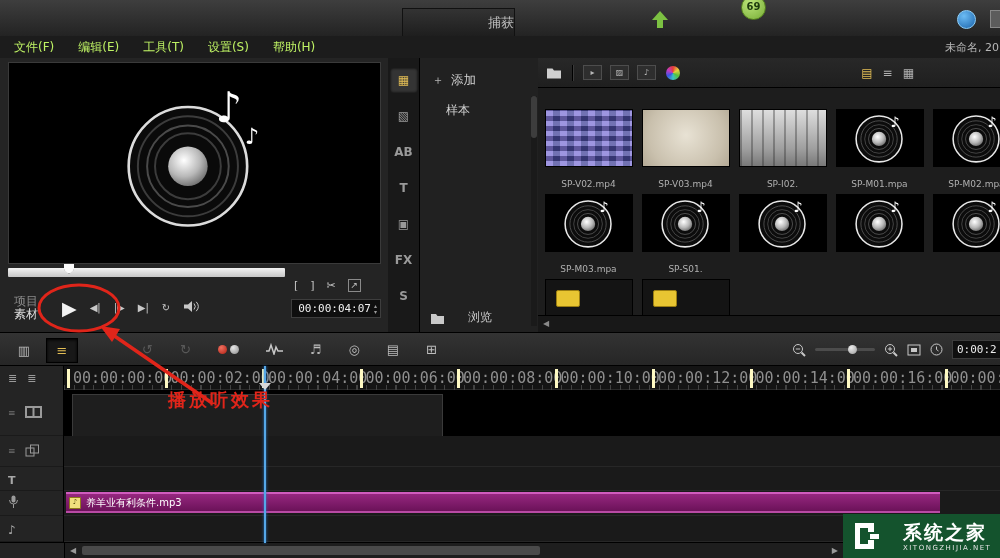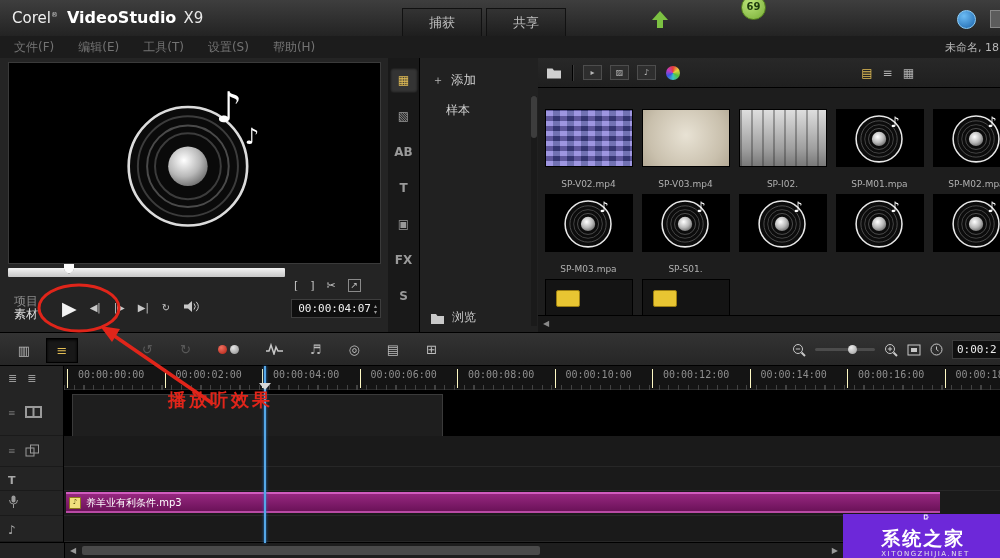--- a/index.html
+++ b/index.html
@@ -10,38 +10,38 @@
 
   
   #titlebar{position:absolute;left:0;top:0;width:1000px;height:36px;
     background:linear-gradient(#3e3e3e,#232323);border-bottom:1px solid #000;}
   .brand{position:absolute;left:12px;top:8px;white-space:nowrap;}
   .brand .corel{font-size:15px;color:#f0f0f0;}
   .brand sup{font-size:7px;color:#ccc;}
   .brand .product{font-size:16px;font-weight:bold;color:#fff;margin-left:4px;}
   .brand .version{font-size:15px;color:#e8e8e8;margin-left:2px;}
   #tabs{position:absolute;left:402px;top:8px;height:28px;display:flex;gap:4px;}
-  .tab{width:78px;line-height:28px;text-align:center;font-size:13px;color:#bdbdbd;
-    background:linear-gradient(#333,#1e1e1e);border:1px solid #111;border-bottom:none;cursor:default;}
+  .tab{width:78px;line-height:28px;text-align:right;font-size:13px;color:#bdbdbd;
+    background:linear-gradient(#333,#1e1e1e);border:1px solid #111;border-bottom:none;cursor:default;padding-left:33px;}
   .tab.active{background:linear-gradient(#4db2f2,#1468ab);color:#fff;font-weight:bold;}
   .up-arrow{position:absolute;left:652px;top:11px;width:16px;height:19px;display:flex;flex-direction:column;align-items:center;}
   .up-arrow .head{width:0;height:0;border-left:8px solid transparent;border-right:8px solid transparent;border-bottom:9px solid #7cc142;}
   .up-arrow .stem{width:6px;height:8px;background:#7cc142;}
   .badge{position:absolute;left:741px;top:-5px;width:23px;height:23px;border-radius:50%;
     background:radial-gradient(circle at 35% 30%,#bce57a,#77ad36);border:1px solid #55821f;
     color:#1d3a0d;font-size:10px;font-weight:bold;text-align:center;line-height:22px;}
   .globe{position:absolute;right:24px;top:10px;width:17px;height:17px;border-radius:50%;
     background:radial-gradient(circle at 35% 30%,#6cbcf4,#1a63ab);border:1px solid #8fd0fa;}
   .edge-ico{position:absolute;right:-4px;top:10px;width:12px;height:16px;background:#5c5c5c;border:1px solid #888;}
 
   
   #menubar{position:absolute;left:0;top:36px;width:1000px;height:22px;background:#1c1c1c;
     border-bottom:1px solid #000;display:flex;align-items:center;}
   #menu-items{display:flex;padding-left:14px;gap:24px;}
-  .menu-item{font-size:12px;color:#737373;cursor:default;}
+  .menu-item{font-size:12px;color:#bef264;cursor:default;}
   .proj{position:absolute;right:1px;top:4px;font-size:11px;color:#b8b8b8;white-space:nowrap;}
 
   
   #main{position:absolute;left:0;top:58px;width:1000px;height:274px;}
   #preview{position:absolute;left:0;top:0;width:388px;height:274px;background:#242424;border-right:1px solid #000;}
   .video{position:absolute;left:8px;top:4px;width:371px;height:200px;background:#000;
     border:1px solid #3a3a3a;display:flex;align-items:center;justify-content:center;}
   .scrub{position:absolute;left:8px;top:210px;width:277px;height:9px;
     background:linear-gradient(#f2f2f2,#c6c6c6);border-radius:1px;}
   .scrub-marker{position:absolute;left:56px;top:-4px;width:10px;height:10px;background:#fafafa;
@@ -68,21 +68,21 @@
   .nav-icon.active{background:#343434;color:#e3be55;box-shadow:inset 0 0 3px #000;}
 
   
   #midpanel{position:absolute;left:420px;top:0;width:118px;height:274px;background:#212121;border-right:1px solid #000;}
   .add-row{position:absolute;left:12px;top:14px;display:flex;align-items:center;gap:7px;}
   .add-plus{color:#b5b5b5;font-size:12px;}
   .add-label{font-size:12.5px;color:#d2d2d2;}
   .sample-row{position:absolute;left:26px;top:44px;font-size:12px;color:#cfcfcf;cursor:default;}
   .mid-scroll{position:absolute;right:1px;top:38px;width:6px;height:230px;background:#1a1a1a;}
   .mid-scroll .thumbv{position:absolute;top:0;left:0;width:6px;height:42px;background:#3d3d3d;border-radius:3px;}
-  .browse-row{position:absolute;left:10px;bottom:6px;display:flex;align-items:center;gap:7px;cursor:default;}
+  .browse-row{position:absolute;left:10px;bottom:6px;display:flex;align-items:center;gap:23px;cursor:default;}
   .browse-label{font-size:12px;color:#c8c8c8;}
 
   
   #library{position:absolute;left:538px;top:0;width:462px;height:274px;background:#1d1d1d;}
   .lib-toolbar{position:absolute;left:0;top:0;right:0;height:30px;border-bottom:1px solid #000;
     display:flex;align-items:center;padding:0 8px;gap:10px;box-sizing:border-box;
     background:linear-gradient(#282828,#1f1f1f);}
   .sep{width:1px;height:16px;background:#000;box-shadow:1px 0 0 #3a3a3a;}
   .filt{width:17px;height:13px;border:1px solid #4d4d4d;background:#2e2e2e;color:#b8b8b8;
     font-size:8px;line-height:13px;text-align:center;cursor:default;}
@@ -133,22 +133,22 @@
     font-size:11px;line-height:17px;padding-left:4px;overflow:hidden;white-space:nowrap;}
 
   
   #ruler{position:absolute;left:0;top:366px;width:1000px;height:24px;background:#141414;border-bottom:1px solid #2a2a2a;box-sizing:border-box;}
   .corner{position:absolute;left:0;top:0;width:64px;height:24px;background:#242424;border-right:1px solid #000;
     display:flex;align-items:center;gap:10px;padding-left:8px;box-sizing:border-box;}
   .corner .cbtn{font-size:11px;color:#9a9a9a;cursor:default;}
   #ruler-content{position:absolute;left:64px;top:0;right:0;height:24px;overflow:hidden;}
   #ruler-content .ticks{position:absolute;left:0;right:0;bottom:0;height:5px;
     background:repeating-linear-gradient(90deg,#424242 0 1px,transparent 1px 9.75px);}
-  .rlabel{position:absolute;top:3px;font-size:10px;color:#8f8f8f;padding-left:10px;height:19px;
-    border-left:1px solid #fef9c3;font-family:"DejaVu Sans Mono","Liberation Mono",monospace;white-space:nowrap;}
+  .rlabel{position:absolute;top:3px;font-size:15px;color:#8f8f8f;padding-left:3px;height:19px;
+    border-left:3px solid #fef9c3;font-family:"DejaVu Sans Mono","Liberation Mono",monospace;white-space:nowrap;}
 
   
   #tracks{position:absolute;left:0;top:390px;width:1000px;height:152px;}
   #track-heads{position:absolute;left:0;top:0;width:64px;height:152px;background:#242424;border-right:1px solid #000;box-sizing:border-box;}
   .t-head{display:flex;align-items:center;gap:9px;padding-left:8px;border-bottom:1px solid #1a1a1a;box-sizing:border-box;color:#9a9a9a;}
   .t-head .mini{font-size:9px;color:#707070;}
   .tt{font-weight:bold;font-size:11px;color:#a8a8a8;}
   .tn{font-size:12px;color:#a8a8a8;}
   #track-rows{position:absolute;left:64px;top:0;right:0;height:152px;}
   .trow{border-bottom:1px solid #272727;background:#1a1a1a;box-sizing:border-box;position:relative;}
@@ -166,67 +166,61 @@
   #hscroll .arr{position:absolute;top:3px;font-size:8px;color:#999;cursor:default;}
   #hscroll .hthumb{position:absolute;left:82px;top:3px;width:458px;height:9px;background:#4a4a4a;border-radius:2px;cursor:default;}
 
   
   #playhead{position:absolute;left:264px;top:366px;width:2px;height:177px;background:#55a7e8;box-shadow:0 0 3px #2a7fd0;z-index:30;}
   #playhead-marker{position:absolute;left:259px;top:383px;width:0;height:0;z-index:31;
     border-left:6px solid transparent;border-right:6px solid transparent;border-top:7px solid #d8d8d8;}
   #annotation-text{position:absolute;left:168px;top:388px;font-size:18px;letter-spacing:3px;font-weight:600;
     color:#e0251a;font-family:"DejaVu Serif","Liberation Serif",serif;z-index:80;}
   #annotation-overlay{position:absolute;left:0;top:0;width:1000px;height:558px;z-index:79;pointer-events:none;}
-  #watermark{position:absolute;left:843px;top:514px;width:157px;height:44px;background:#6d28d9;z-index:90;
-    display:flex;align-items:center;gap:7px;padding-left:8px;box-sizing:border-box;flex-direction:column;}
+  #watermark{position:absolute;left:843px;top:514px;width:157px;height:44px;background:#14532d;z-index:90;
+    display:flex;align-items:center;gap:22px;padding-left:8px;box-sizing:border-box;}
   .wm-text{display:flex;flex-direction:column;}
   .wm-title{font-size:19px;font-weight:bold;color:#fff;letter-spacing:2px;line-height:22px;white-space:nowrap;}
   .wm-site{font-size:7px;color:#e4e4e4;letter-spacing:1.5px;margin-top:1px;white-space:nowrap;}
 </style>
 </head>
 <body>
 
 <svg width="0" height="0" style="position:absolute">
   <defs>
     <radialGradient id="silverGrad" cx="40%" cy="35%" r="75%">
       <stop offset="0%" stop-color="#ffffff"></stop>
       <stop offset="55%" stop-color="#b8b8b8"></stop>
       <stop offset="100%" stop-color="#5e5e5e"></stop>
     </radialGradient>
   </defs>
 </svg>
 
 <header id="titlebar">
-  <div class="brand">
-    <span class="corel">Corel</span><sup>®</sup>
-    <span class="product">VideoStudio</span>
-    <span class="version">X9</span>
-  </div>
   <div id="tabs">
       <div class="tab">捕获</div>
-      <div class="tab">共享</div>
     </div>
   <div class="up-arrow">
       <span class="head"></span>
       <span class="stem"></span>
     </div>
   <div class="badge">69</div>
   <div class="globe"></div>
   <div class="edge-ico"></div>
 </header>
 
 <nav id="menubar">
   <div id="menu-items">
       <div class="menu-item">文件(F)</div>
       <div class="menu-item">编辑(E)</div>
       <div class="menu-item">工具(T)</div>
       <div class="menu-item">设置(S)</div>
       <div class="menu-item">帮助(H)</div>
     </div>
-  <div class="proj">未命名, 18</div>
+  <div class="proj">未命名, 20</div>
 </nav>
 
 <div id="main">
 
   <section id="preview">
     <div class="video">
         <span id="preview-disc">
 <svg viewBox="0 0 120 120" width="165" height="158">
  <circle cx="55" cy="64" r="45" fill="#0a0a0a" stroke="#dcdcdc" stroke-width="2"></circle>
  <circle cx="55" cy="64" r="38" fill="none" stroke="#3c3c3c" stroke-width="1.5"></circle>

